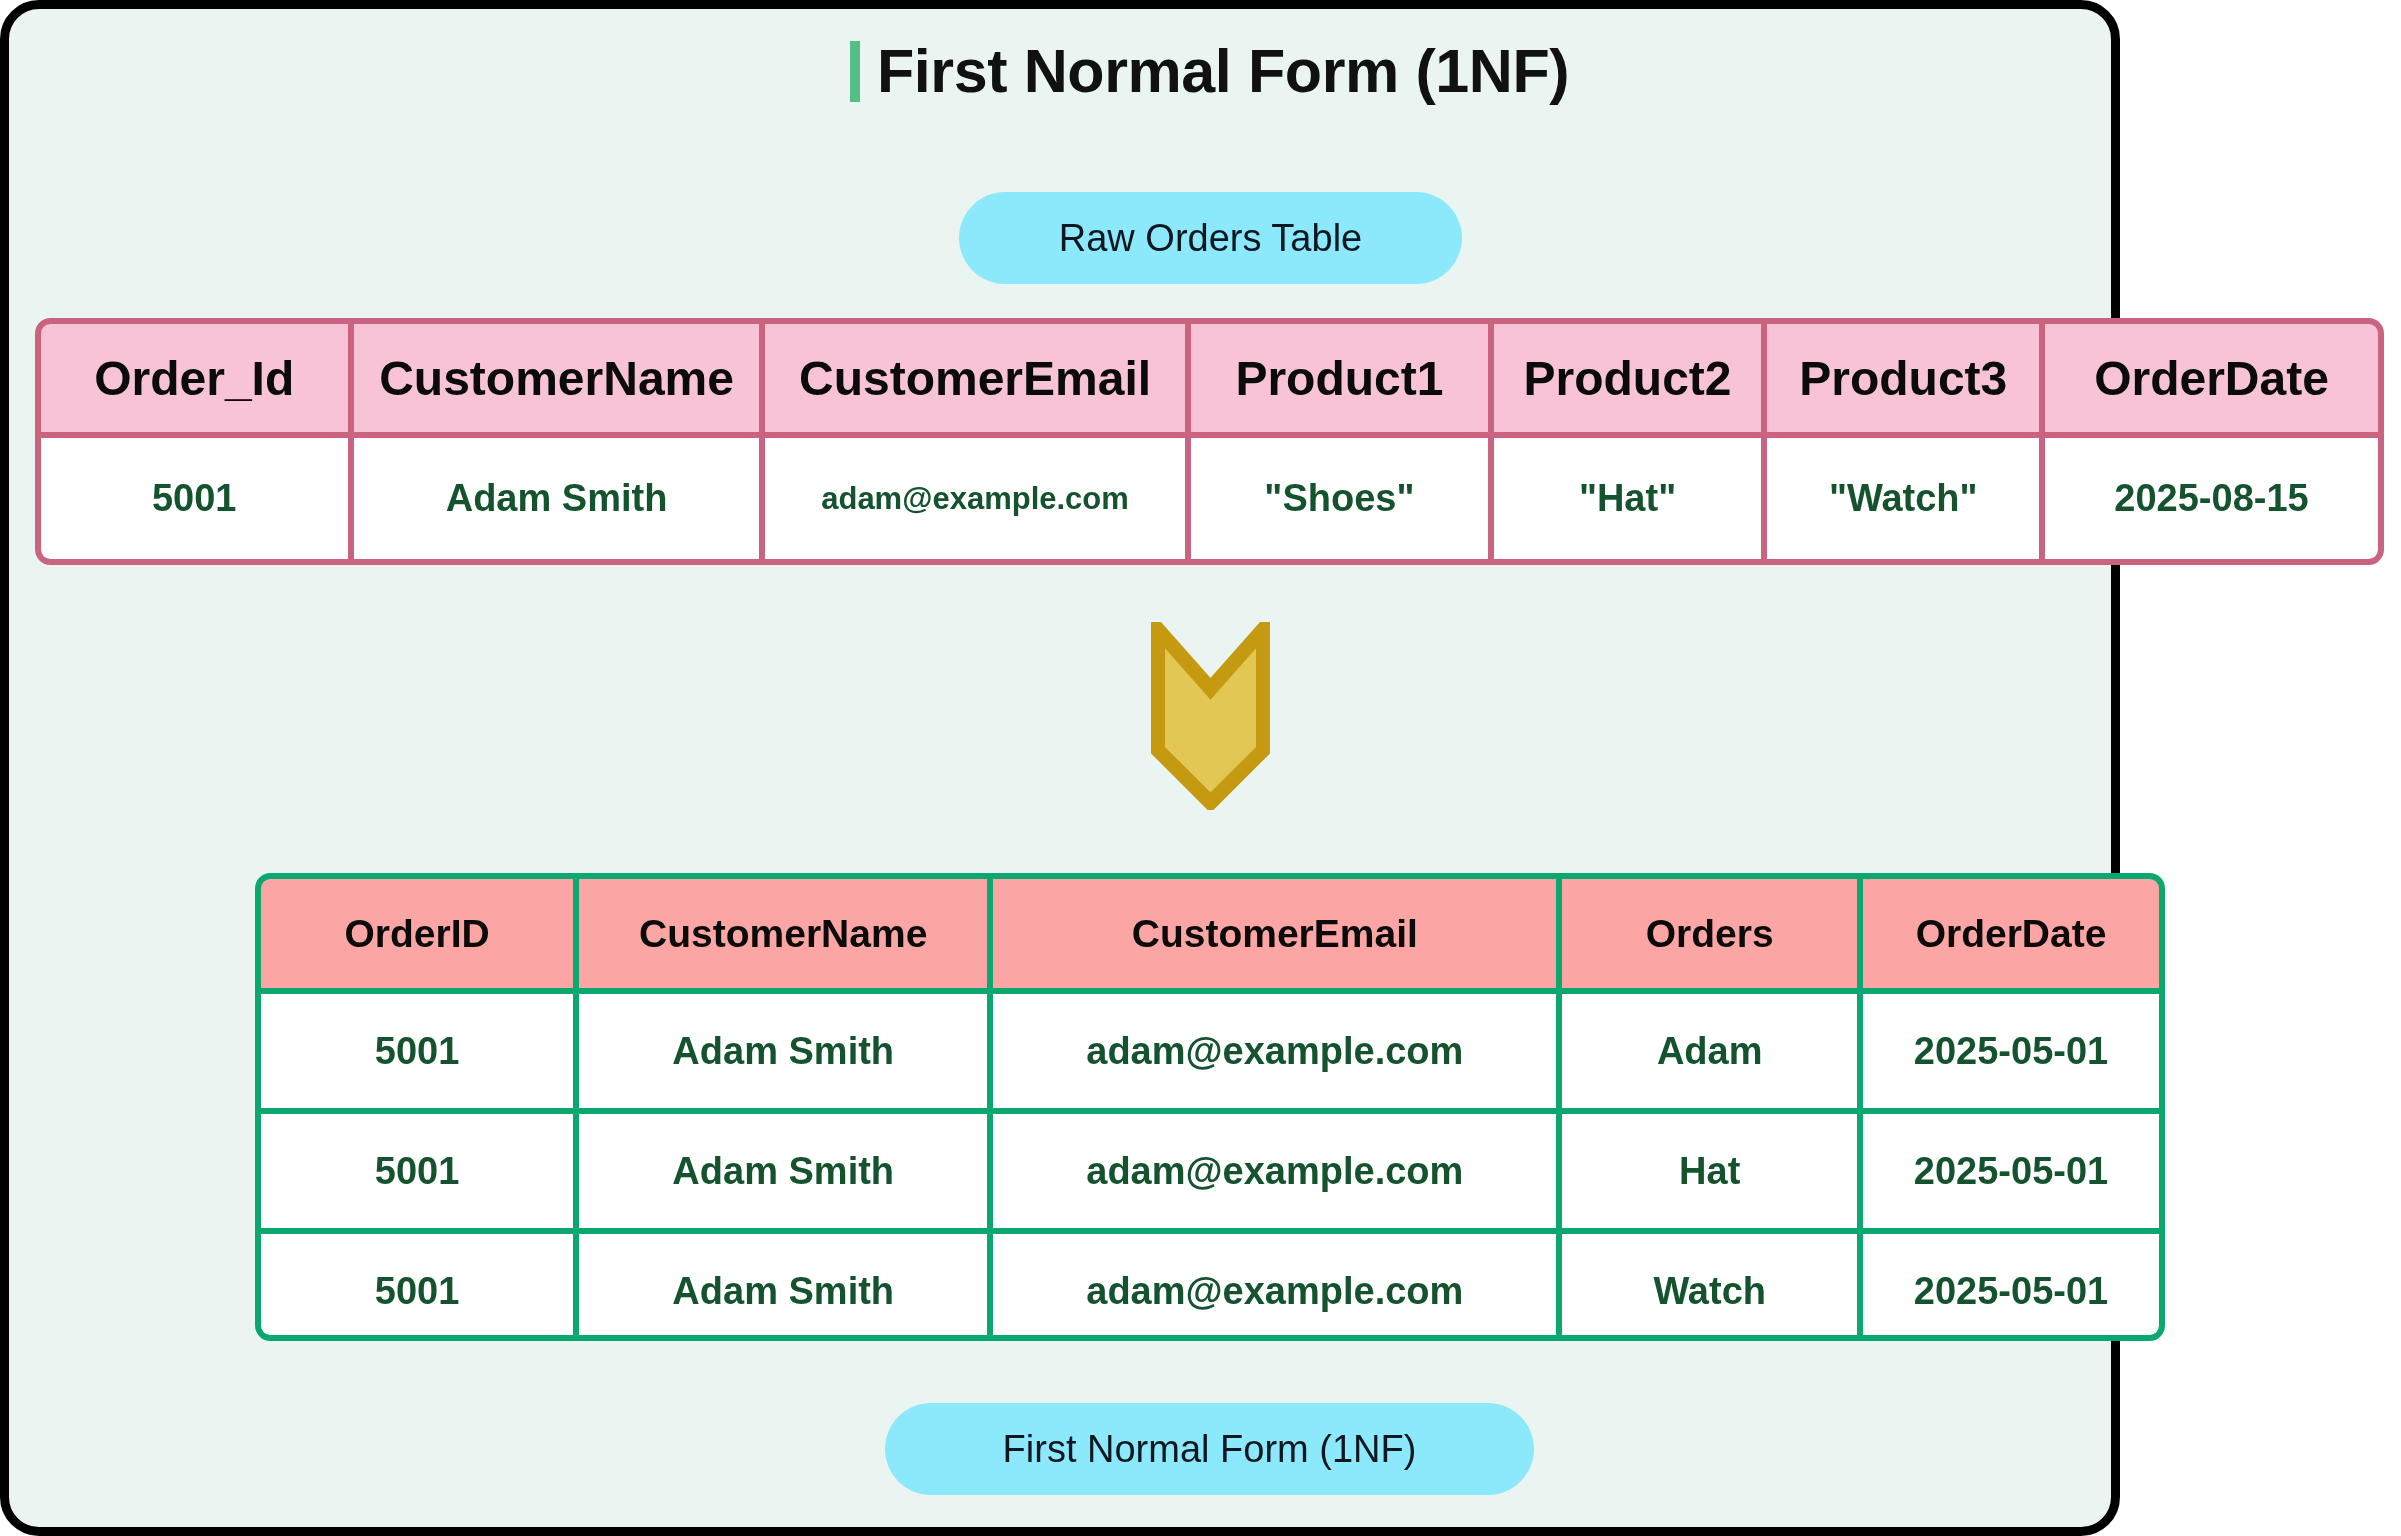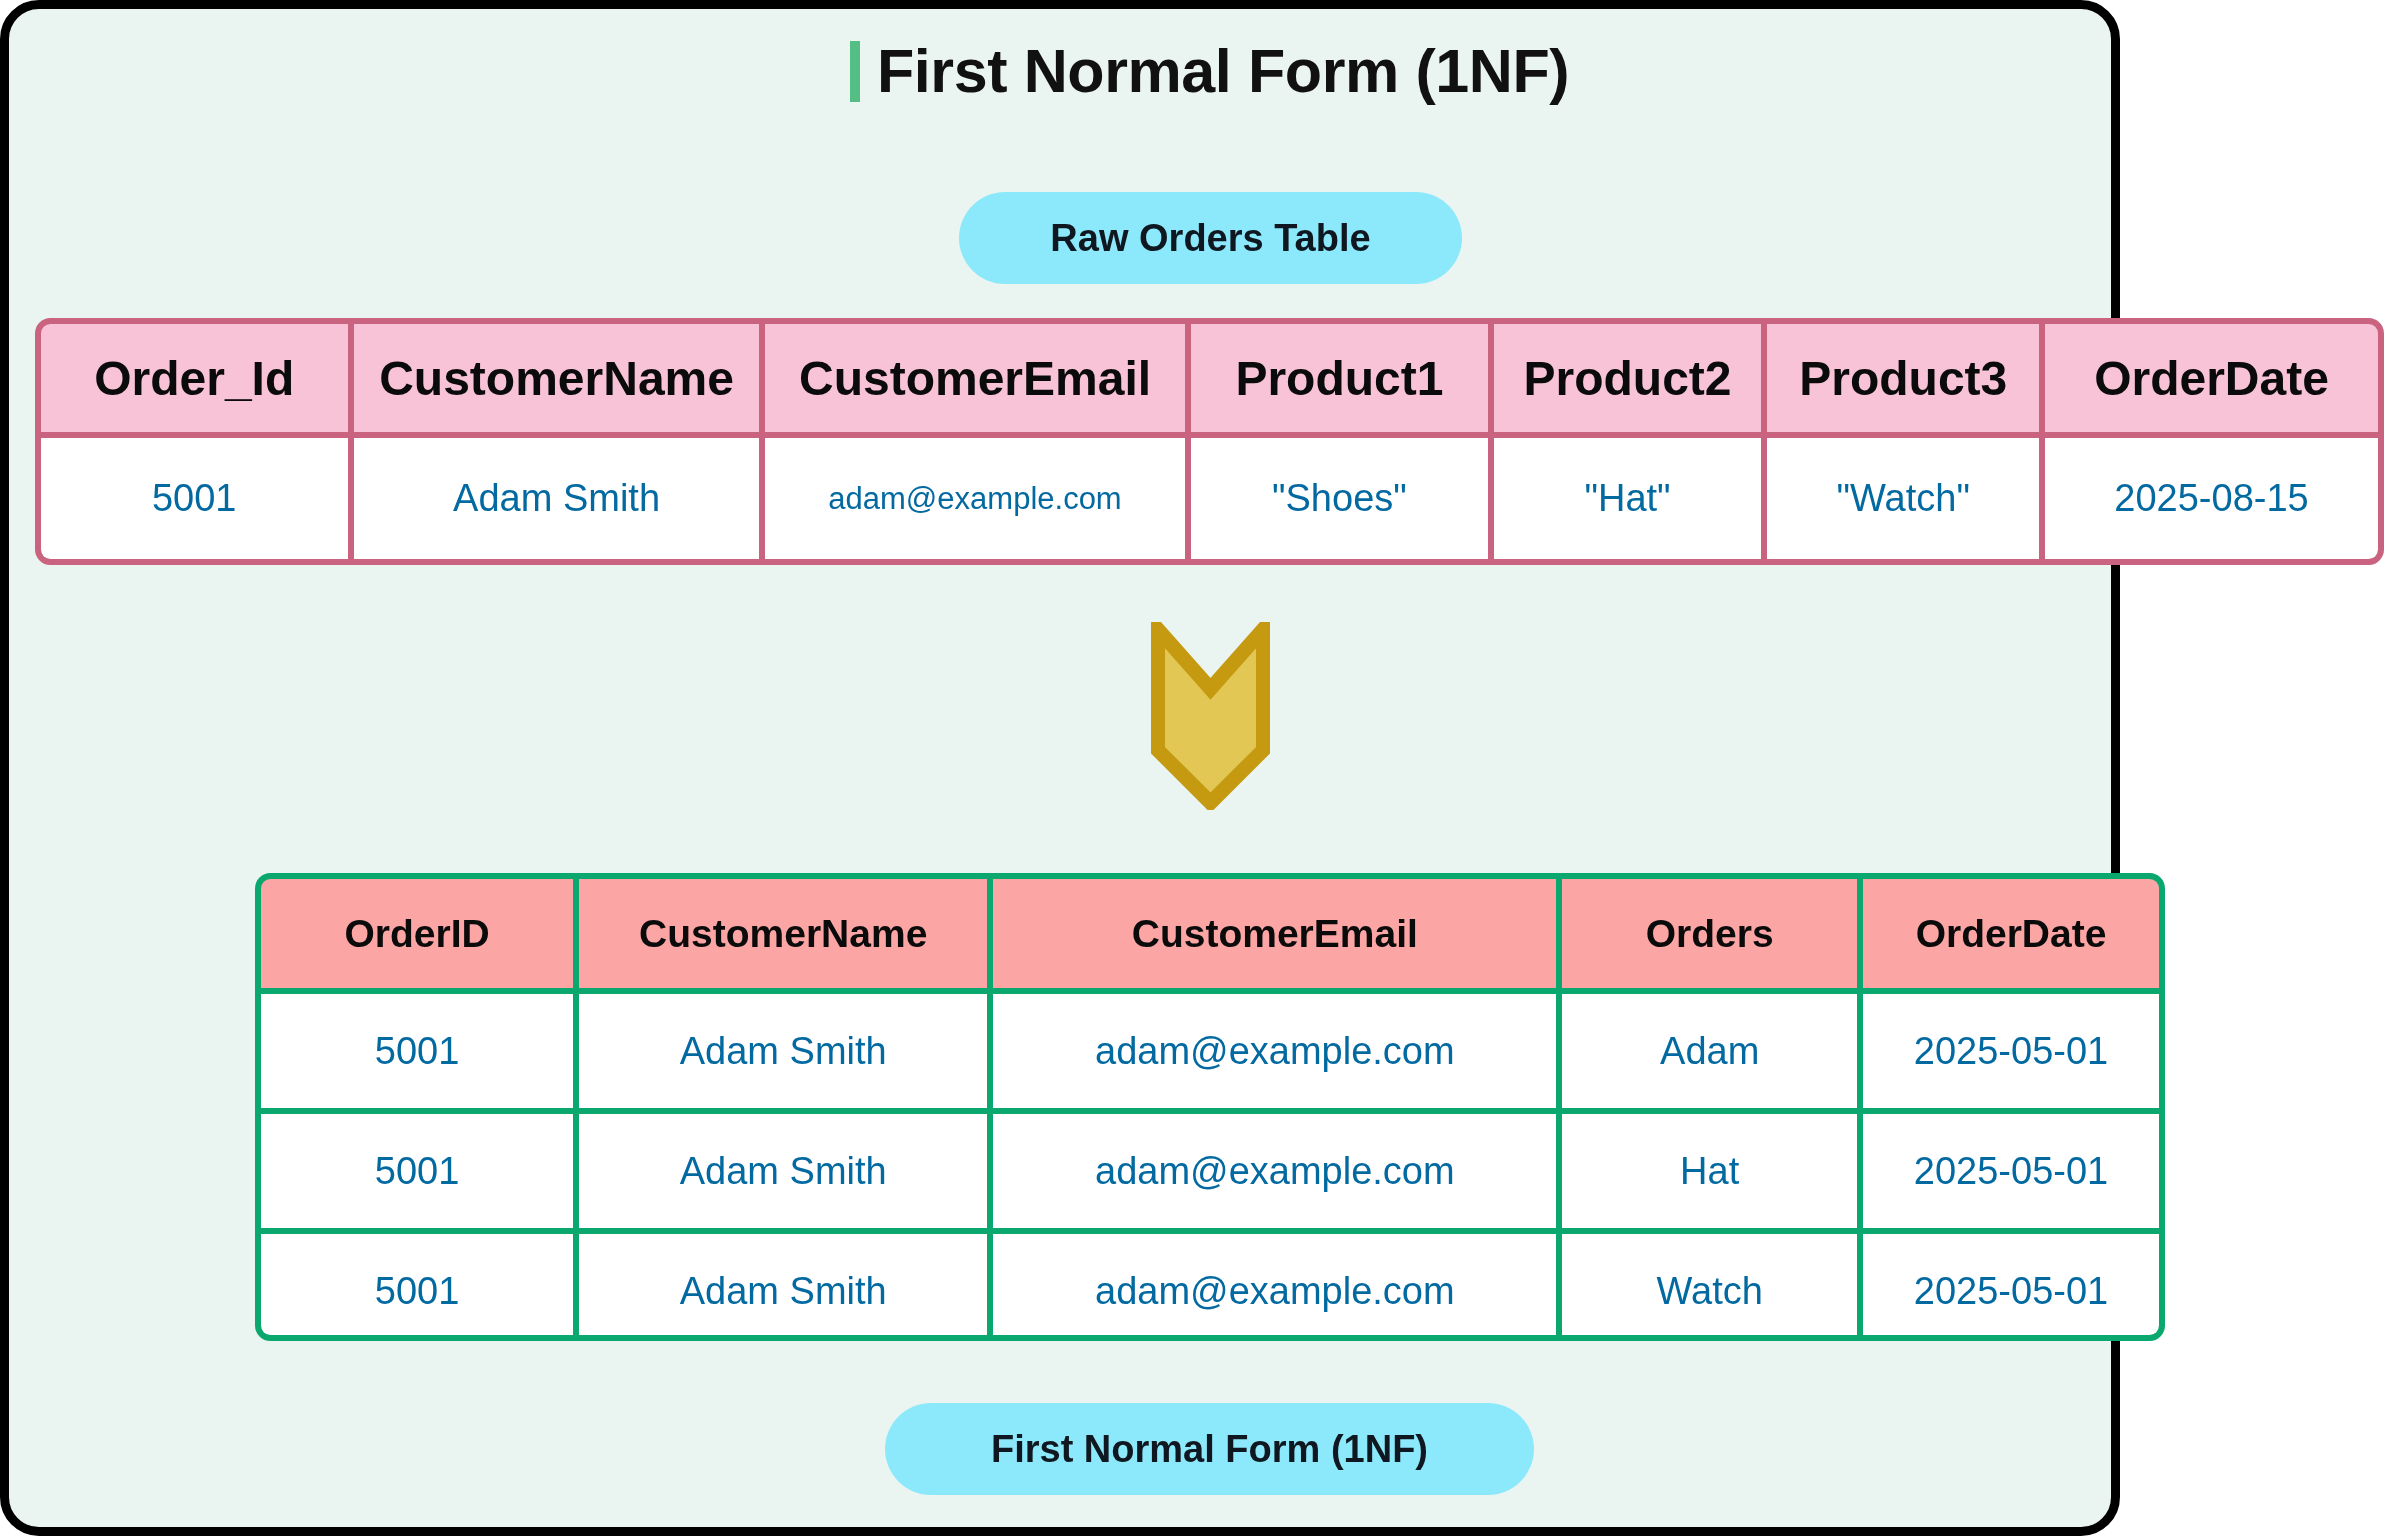--- a/index.html
+++ b/index.html
@@ -50,21 +50,21 @@
     line-height: 1;
     white-space: nowrap;
   }
 
   
   .pill {
     background: #8ce9fb;
     border-radius: 853px;
     color: #0f1720;
     font-size: 38px;
-    font-weight: bold;
+    font-weight: normal;
     display: inline-flex;
     align-items: center;
     justify-content: center;
     white-space: nowrap;
     text-align: right;
   }
   .pill-top {
     position: absolute;
     left: 950px;
     top: 183px;
@@ -97,22 +97,22 @@
     vertical-align: middle;
     background: #ffffff;
     padding: 0 5.1px;
     overflow: hidden;
   }
   .tbl th {
     font-weight: bold;
     color: #0b0b0b;
   }
   .tbl td {
-    font-weight: normal;
-    color: #0369a1;
+    font-weight: bold;
+    color: #14532d;
   }
 
   
   .tbl-raw {
     left: 25.6px;
     top: 309px;
     width: 2349px;
     height: 247px;
     border: 6.8px solid #c9637f;
     background: #c9637f;

